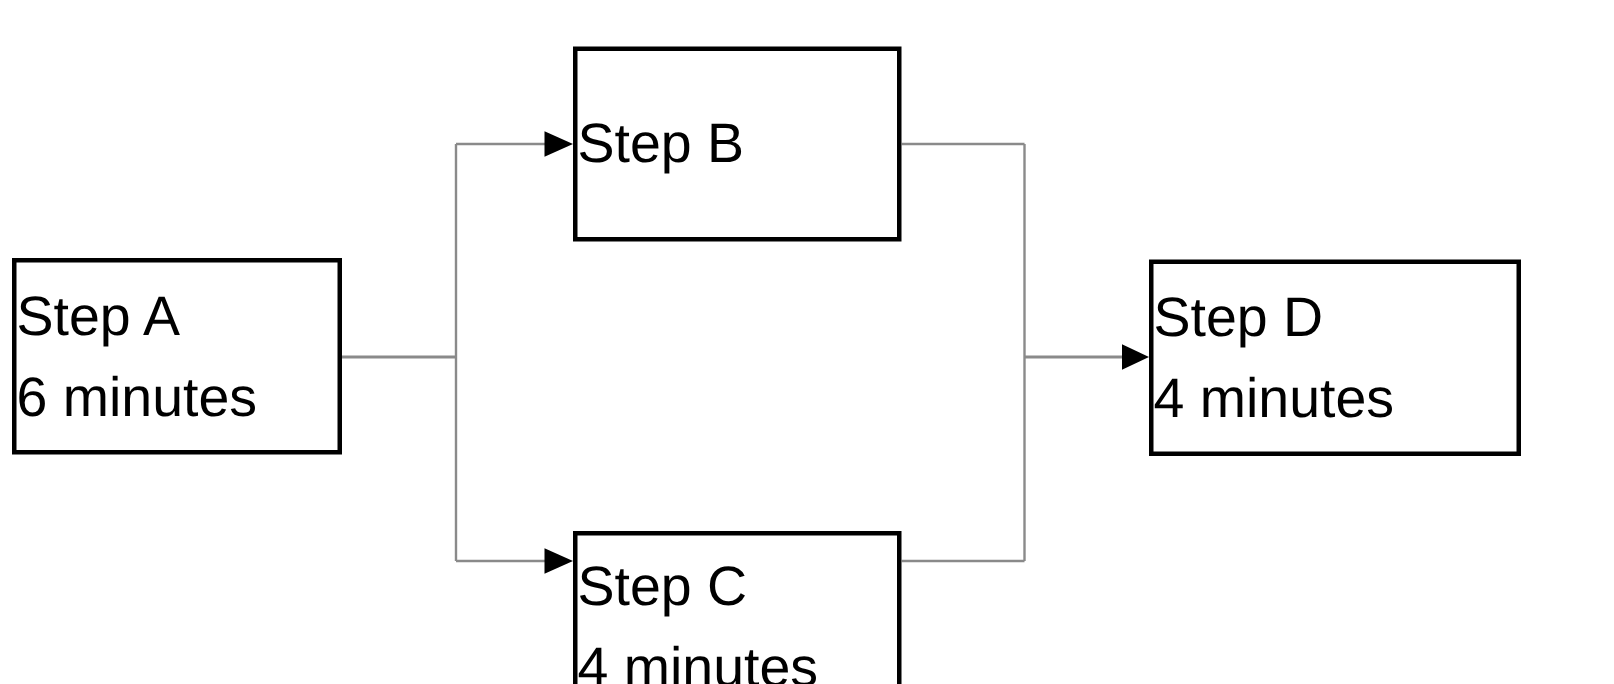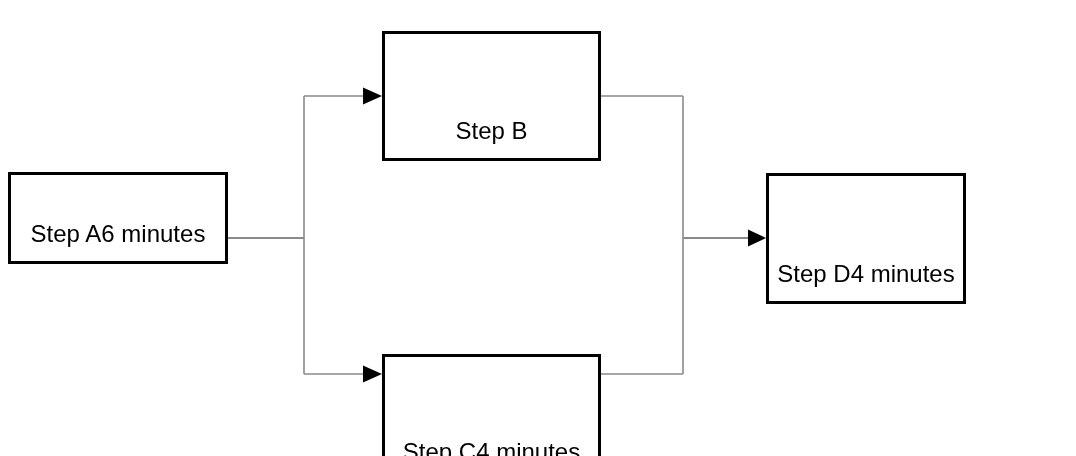--- a/index.html
+++ b/index.html
@@ -21,32 +21,32 @@
     top: 0;
     width: 1076px;
     height: 456px;
   }
   .node {
     position: absolute;
     box-sizing: border-box;
     background: #ffffff;
     border: 3px solid #000000;
     display: flex;
-    flex-direction: row;
-    align-items: flex-end;
+    flex-direction: column;
+    align-items: flex-start;
     justify-content: center;
     text-align: center;
     color: #000000;
-    font-size: 24px;
+    font-size: 37px;
     line-height: 54px;
   }
-  .node-a { left: 8px;   top: 172px; width: 220px; height: 92px; }
+  .node-a { left: 8px;   top: 172px; width: 220px; height: 131px; }
   .node-b { left: 382px; top: 31px;  width: 219px; height: 130px; }
   .node-c { left: 382px; top: 310px; width: 219px; height: 128px; margin-top: 44px; }
-  .node-d { left: 766px; top: 173px; width: 200px; height: 131px; }
+  .node-d { left: 766px; top: 173px; width: 248px; height: 131px; }
   .node-line { white-space: nowrap; }
 </style>
 </head>
 <body>
 
 <div class="canvas">
 
   <svg class="edge-layer" viewBox="0 0 1076 456" xmlns="http://www.w3.org/2000/svg">
 
     <line x1="228" y1="238" x2="304" y2="238" stroke="#8a8a8a" stroke-width="2"></line>

